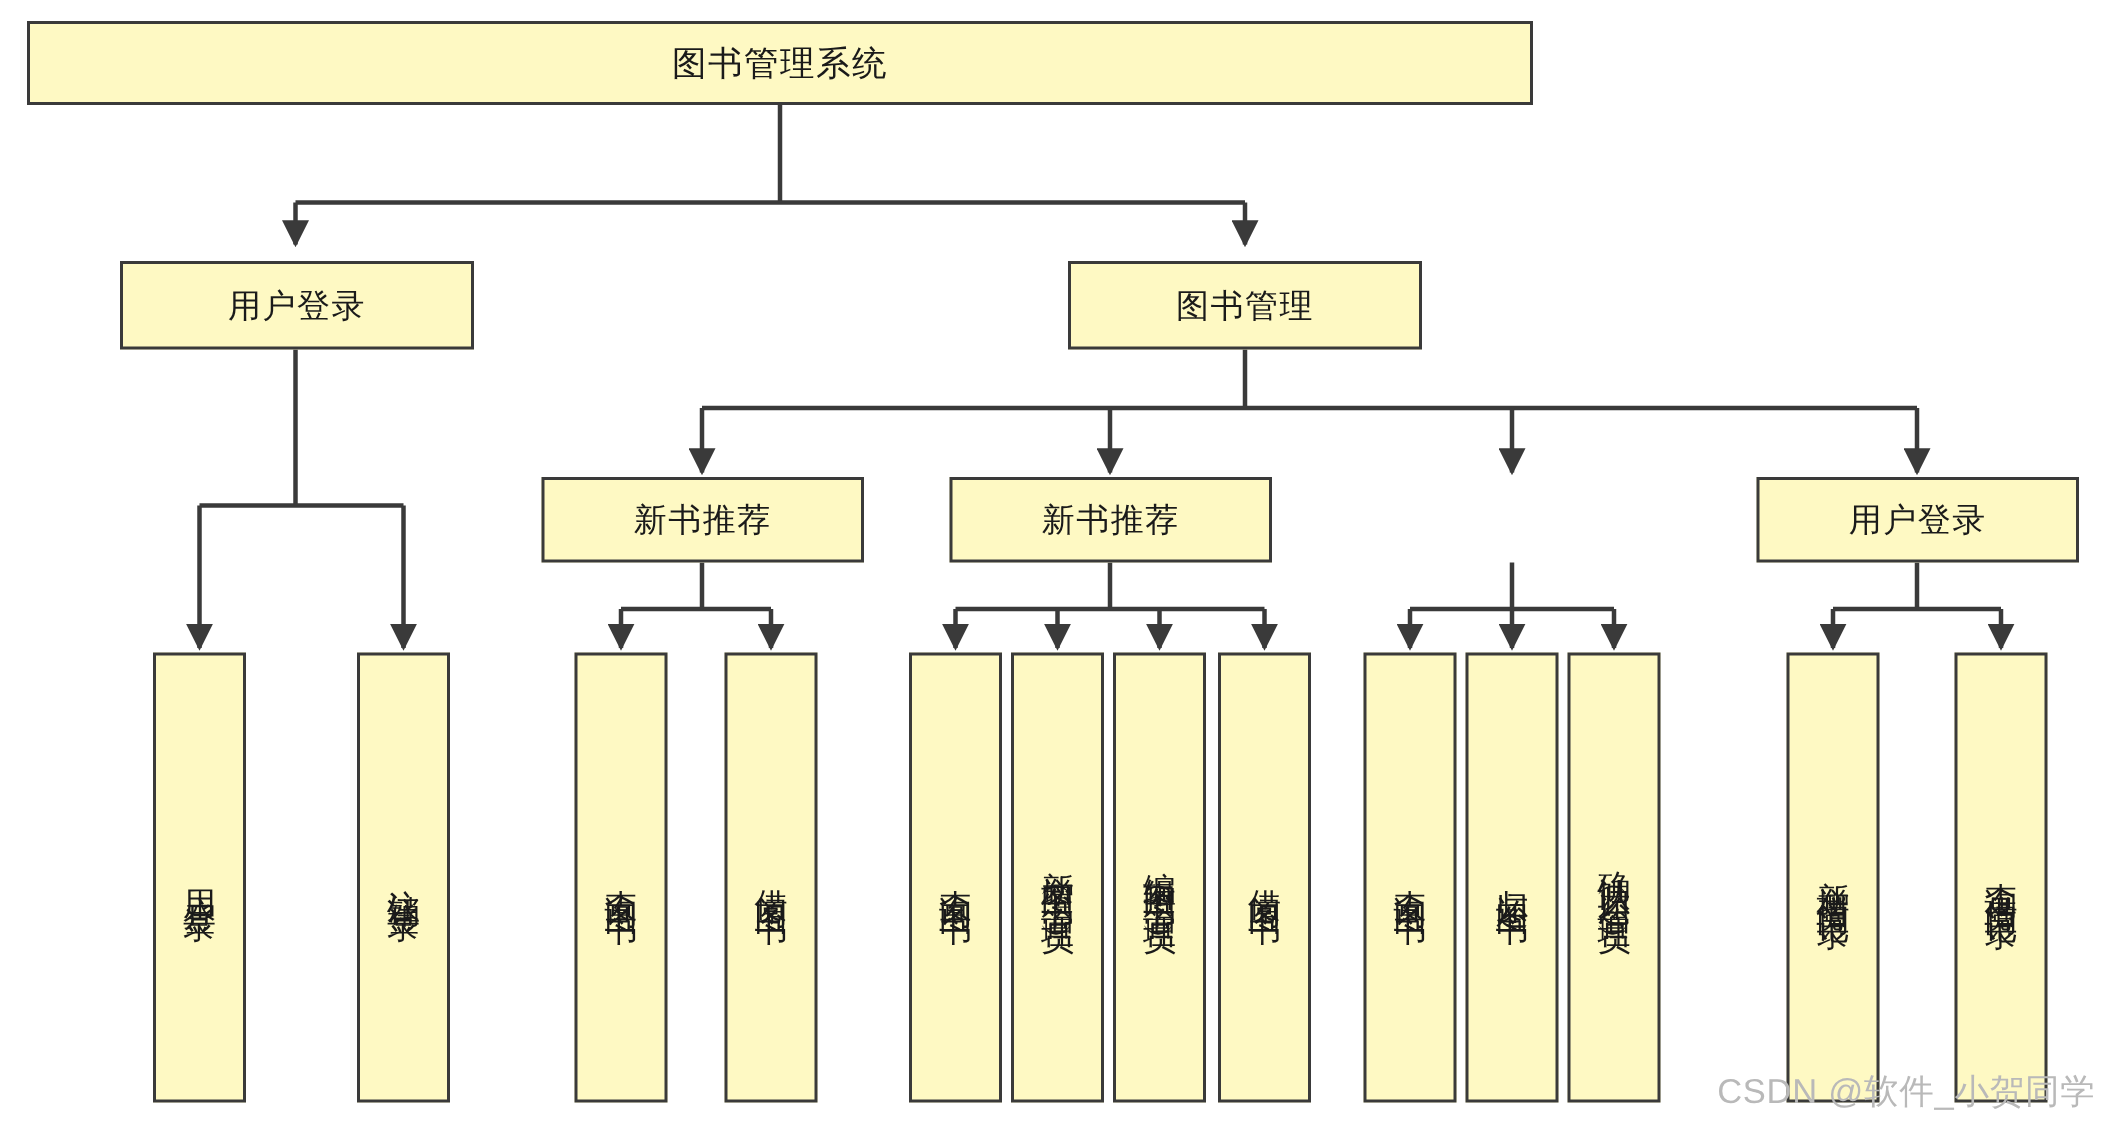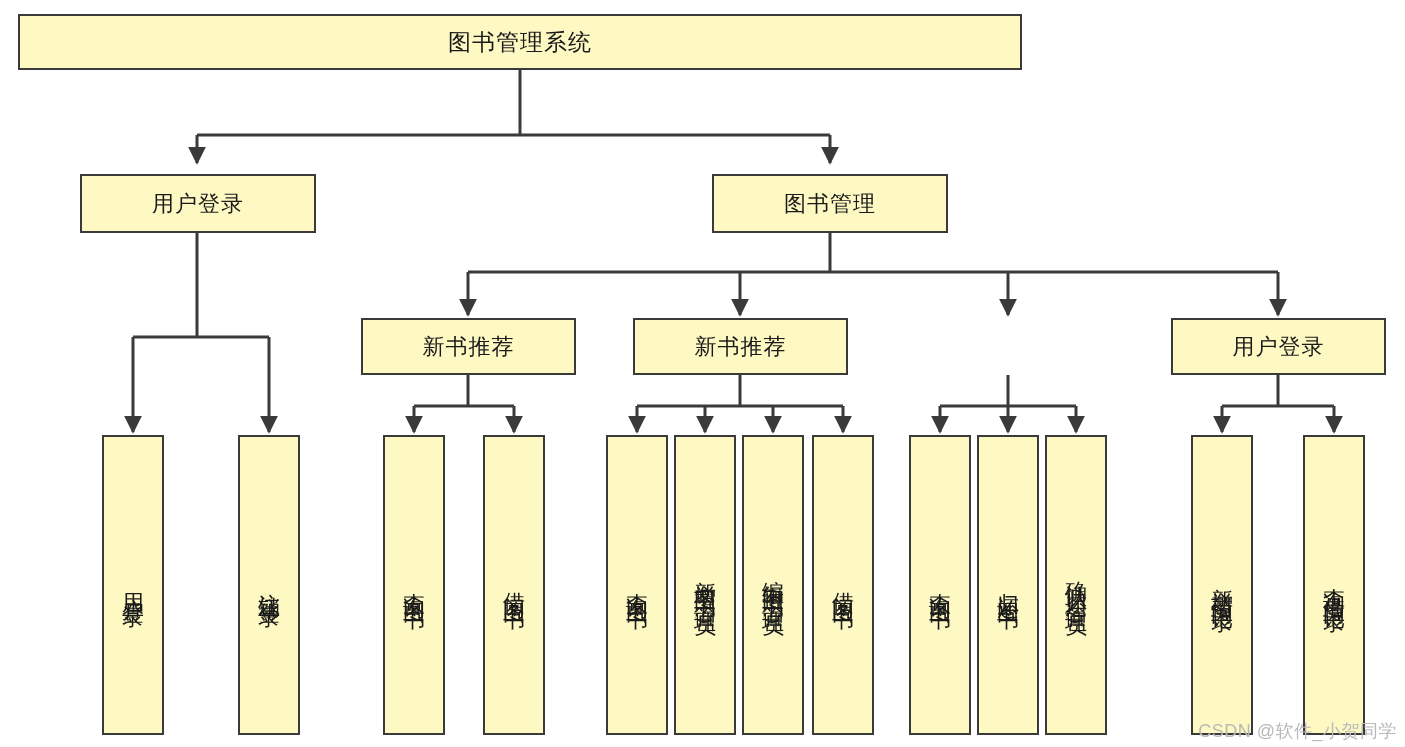--- a/index.html
+++ b/index.html
@@ -49,21 +49,21 @@
     line-height: 1;
     white-space: nowrap;
   }
   .node.root {
     font-size: 23px;
   }
   .watermark {
     position: absolute;
     right: 8px;
     bottom: 4px;
-    font-size: 18px;
+    font-size: 23px;
     color: #b9b9b9;
     white-space: nowrap;
     letter-spacing: 0.5px;
   }
 </style>
 </head>
 <body>
 
 <div id="canvas">
 

